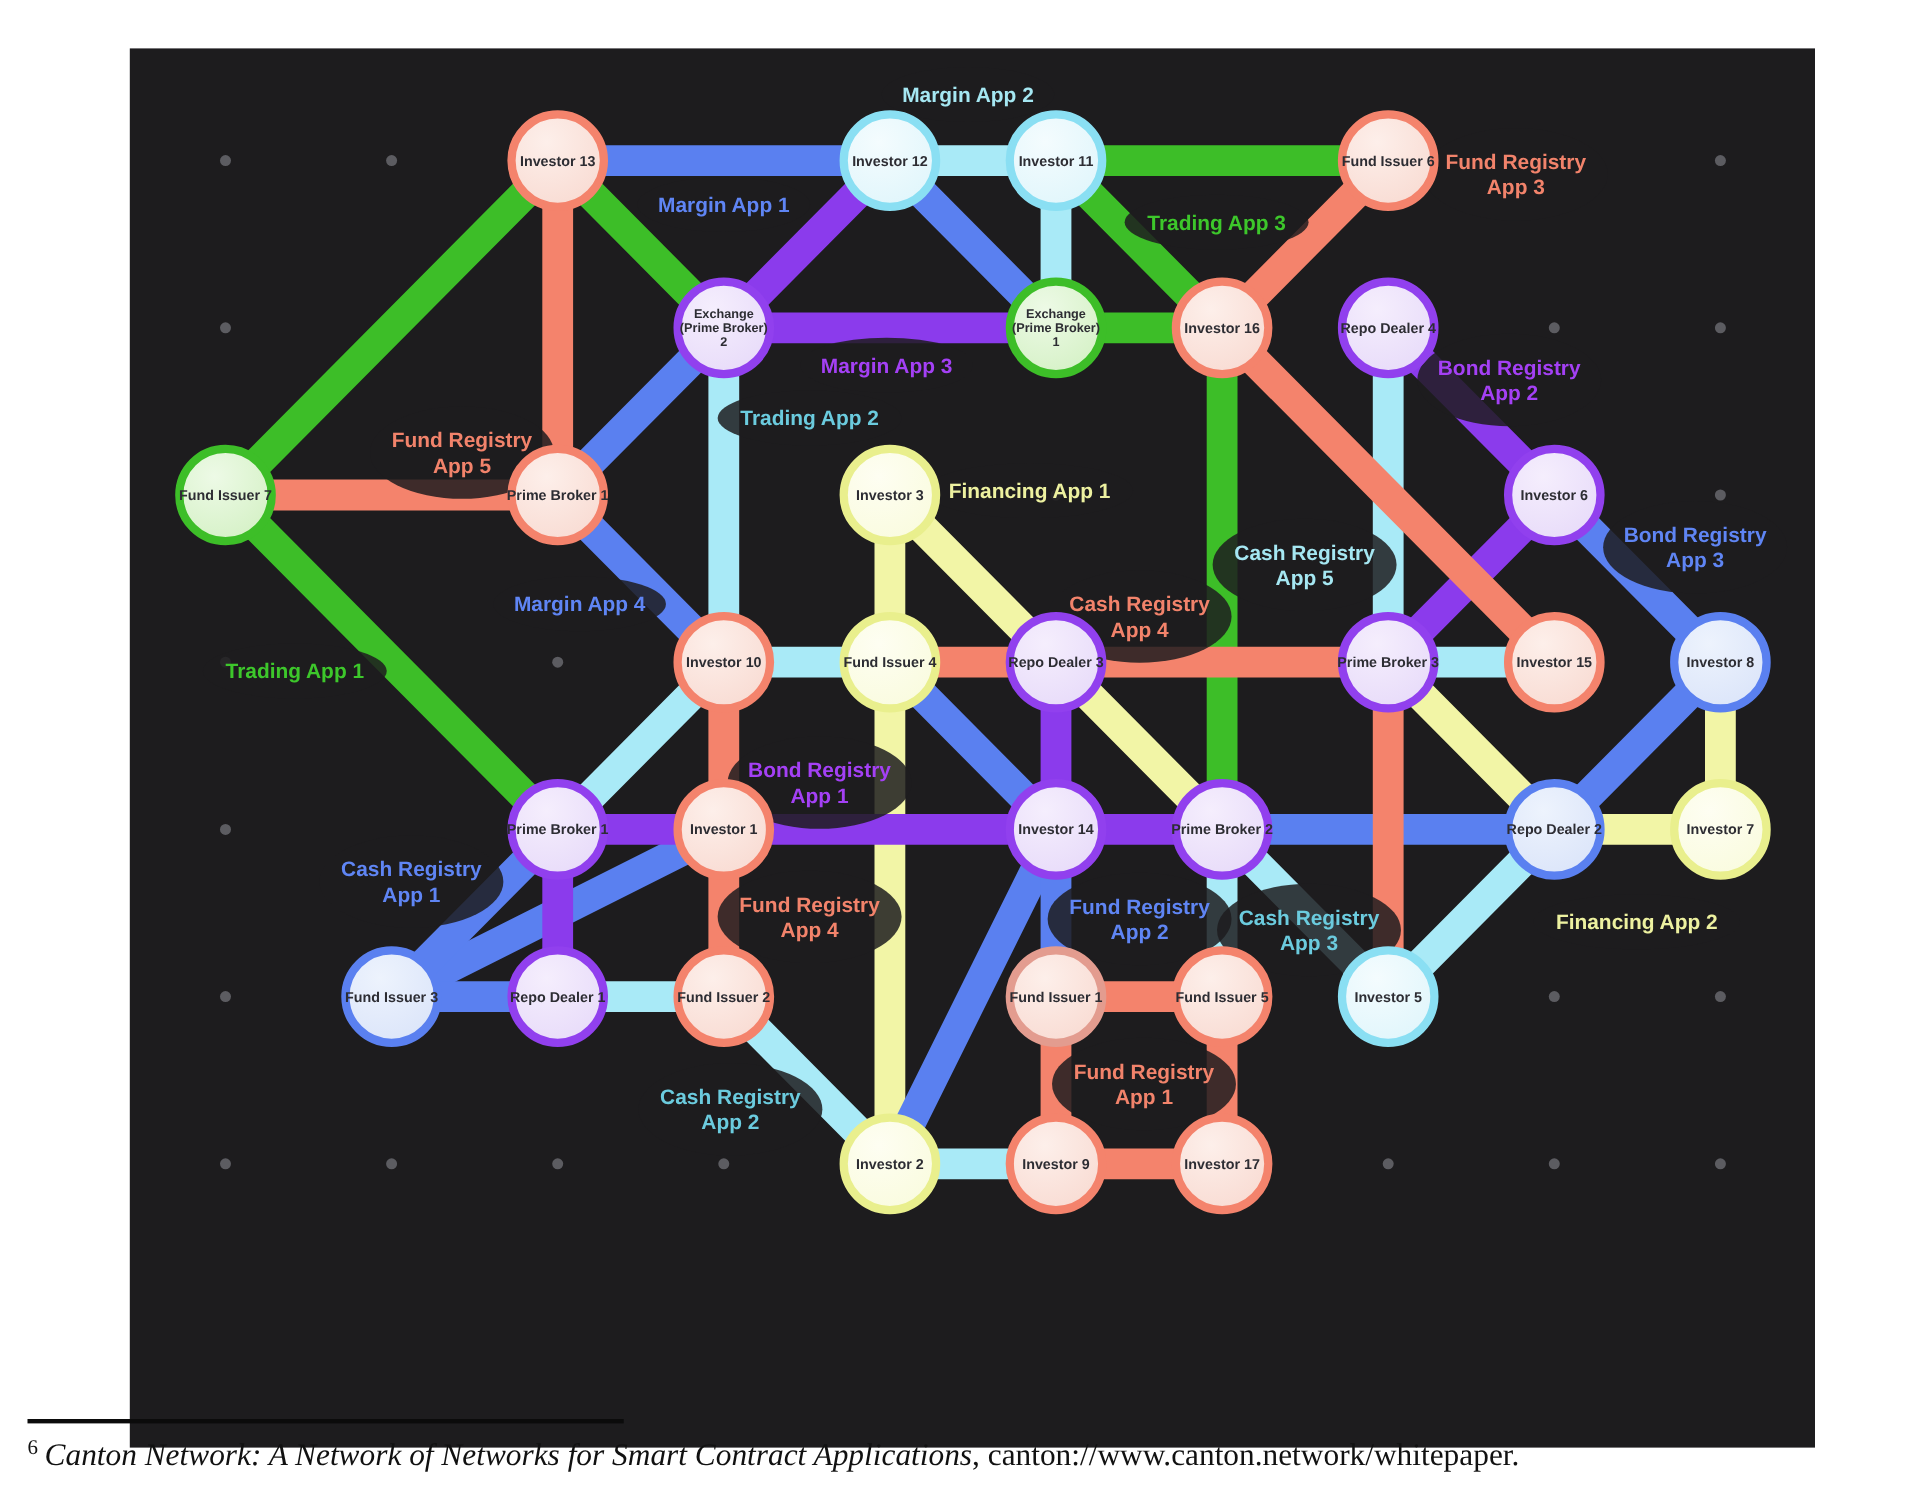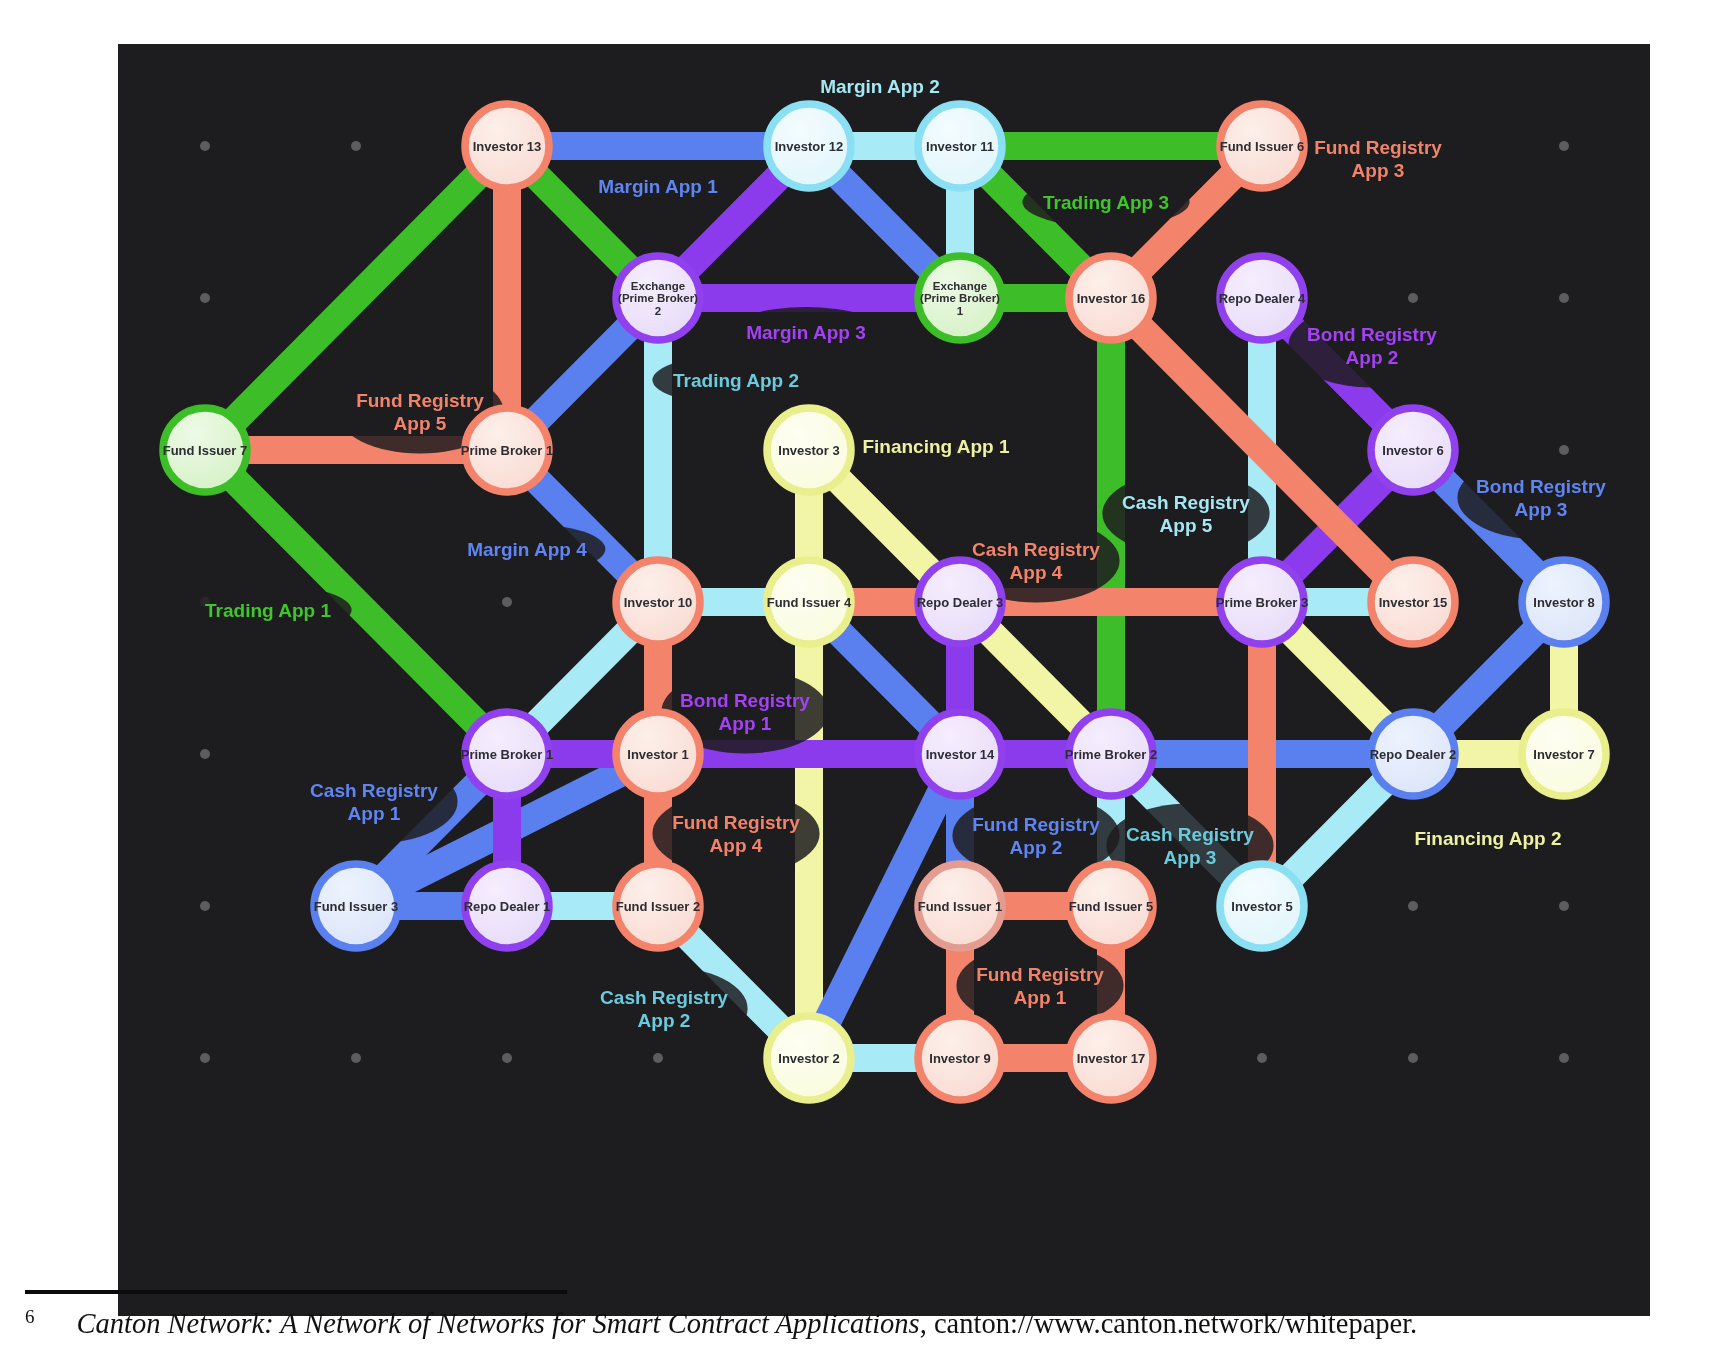--- a/index.html
+++ b/index.html
@@ -13,21 +13,21 @@
   }
   svg text{user-select:none;}
   .footnote-rule{
     position:absolute;left:25px;top:1290px;width:542px;height:4px;background:#0b0b0b;
   }
   .footnote{
     position:absolute;left:25px;top:1305px;width:1680px;margin:0;
     font-family:"Liberation Serif",serif;font-size:28.5px;color:#111;line-height:1.3;
   }
   .footnote sup{font-size:19px;line-height:0;margin-right:6px;}
-  .footnote .fn-title{font-style:italic;margin-left:36px;}
+  .footnote .fn-title{font-style:italic;}
 </style>
 </head>
 <body>
 
 <div class="page">
 
   <div class="figure">
     <svg id="net-svg" width="1532" height="1136" viewBox="0 0 1532 1136">
         <defs>
           <radialGradient id="g-green" cx="38%" cy="30%" r="85%">

